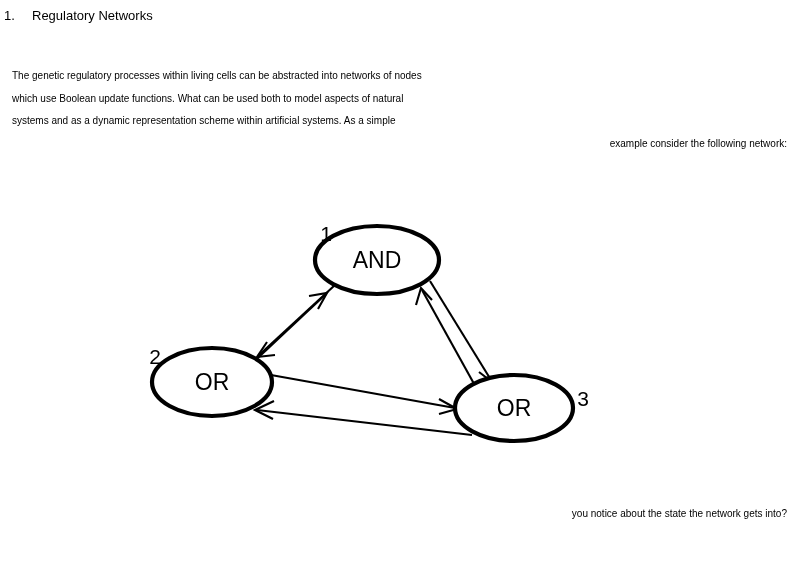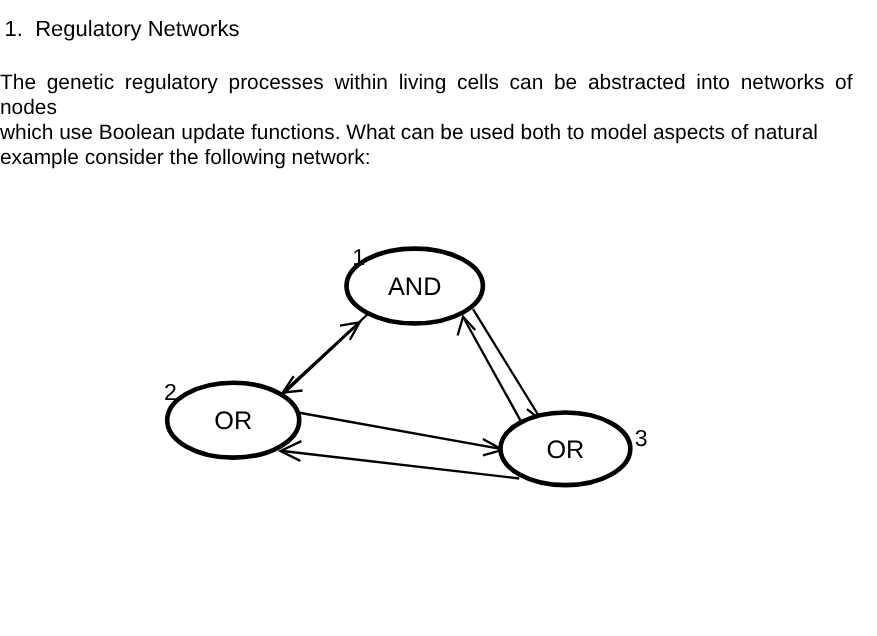--- a/index.html
+++ b/index.html
@@ -22,46 +22,47 @@
     left: 0;
     top: 0;
     width: 797px;
     height: 578px;
   }
 
   
   .heading {
     position: absolute;
     left: 4px;
-    top: 16px;
+    top: 5px;
     width: 780px;
-    font-size: 20px;
+    font-size: 13px;
     line-height: 22px;
     white-space: nowrap;
   }
   .heading .num {
     display: inline-block;
     width: 28px;
   }
 
   
   .para {
     position: absolute;
-    left: 0;
+    left: 12px;
     width: 775px;
-    font-size: 19px;
+    font-size: 10px;
     line-height: 22.6px;
     text-align: justify;
     text-justify: inter-word;
   }
   .para-intro { top: 65px; }
   .para-question { top: 503px; }
 
   .para .lastline {
-    text-align: left;
+    text-align: right;
+    margin-left: 40px;
   }
 
   
   .diagram {
     position: absolute;
     left: 130px;
     top: 205px;
     width: 480px;
     height: 260px;
   }
@@ -107,20 +108,21 @@
 
 <div class="page">
 
   <div class="heading">
     <span class="num">1.</span><span>Regulatory Networks</span>
   </div>
 
   <div class="para para-intro">
     <div>The genetic regulatory processes within living cells can be abstracted into networks of nodes</div>
     <div>which use Boolean update functions. What can be used both to model aspects of natural</div>
+    <div>systems and as a dynamic representation scheme within artificial systems. As a simple</div>
     <div class="lastline">example consider the following network:</div>
   </div>
 
   <div class="diagram">
     <svg viewBox="0 0 480 260" xmlns="http://www.w3.org/2000/svg">
 
       <g>
         <line class="edge-line" x1="205" y1="80" x2="128" y2="151"></line>
         <polyline class="arrow-head" points="145,150 127,152 137,137"></polyline>
       </g>
@@ -165,15 +167,16 @@
       <g>
         <ellipse class="node-ellipse" cx="384" cy="203" rx="59" ry="33"></ellipse>
         <text class="node-text" x="384" y="205">OR</text>
       </g>
       <text class="node-index" x="453" y="195">3</text>
 
     </svg>
   </div>
 
   <div class="para para-question">
+    <div class="lastline">you notice about the state the network gets into?</div>
   </div>
 
 </div>
 
 </body></html>

